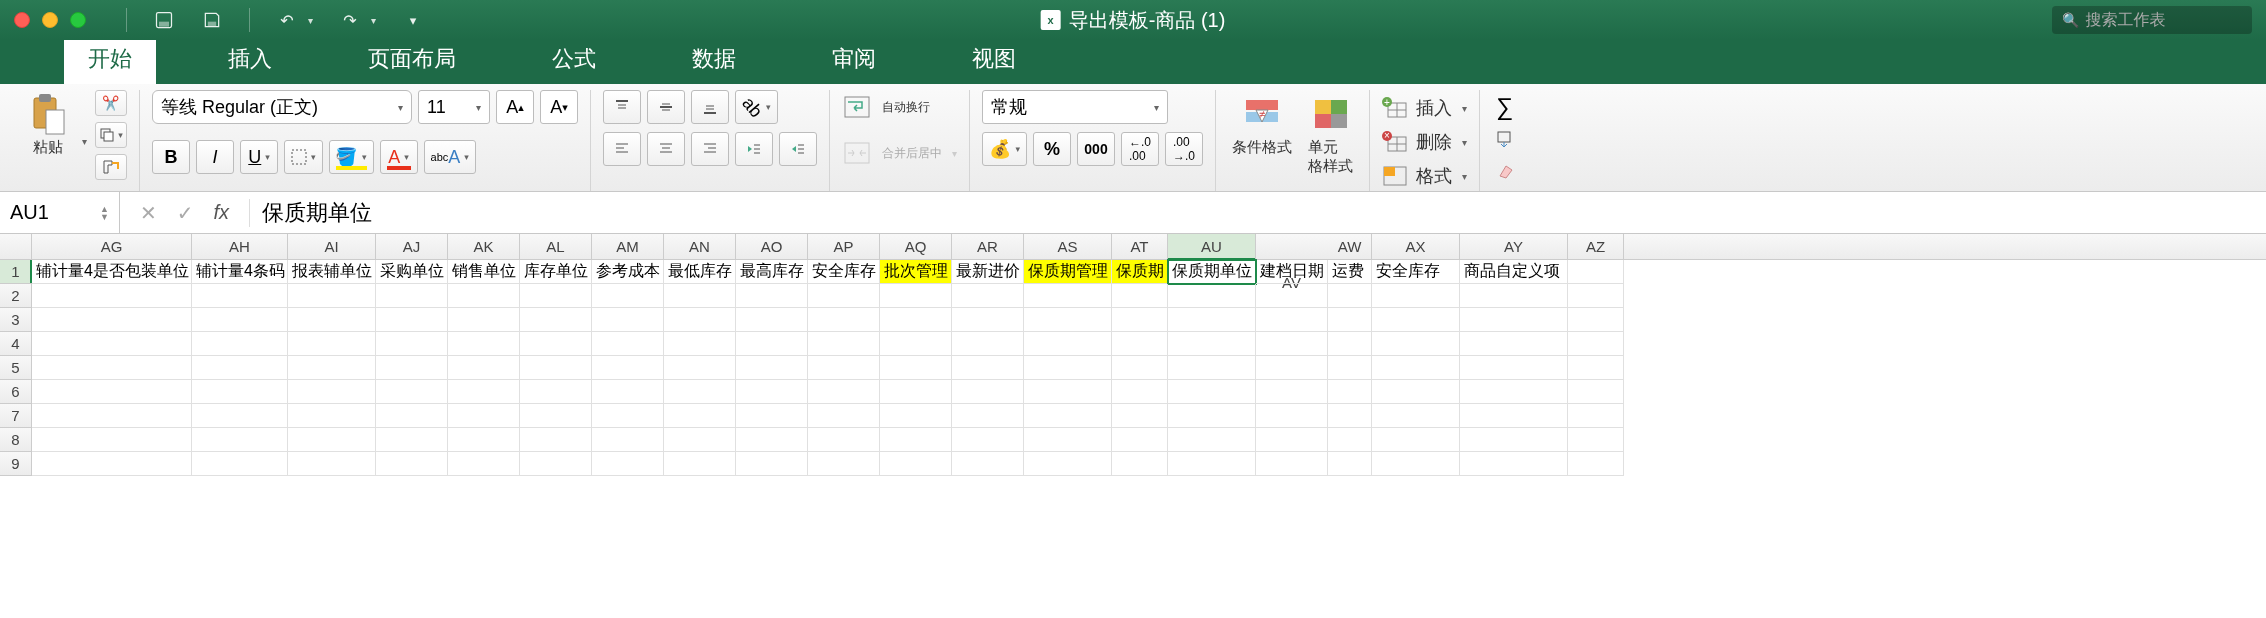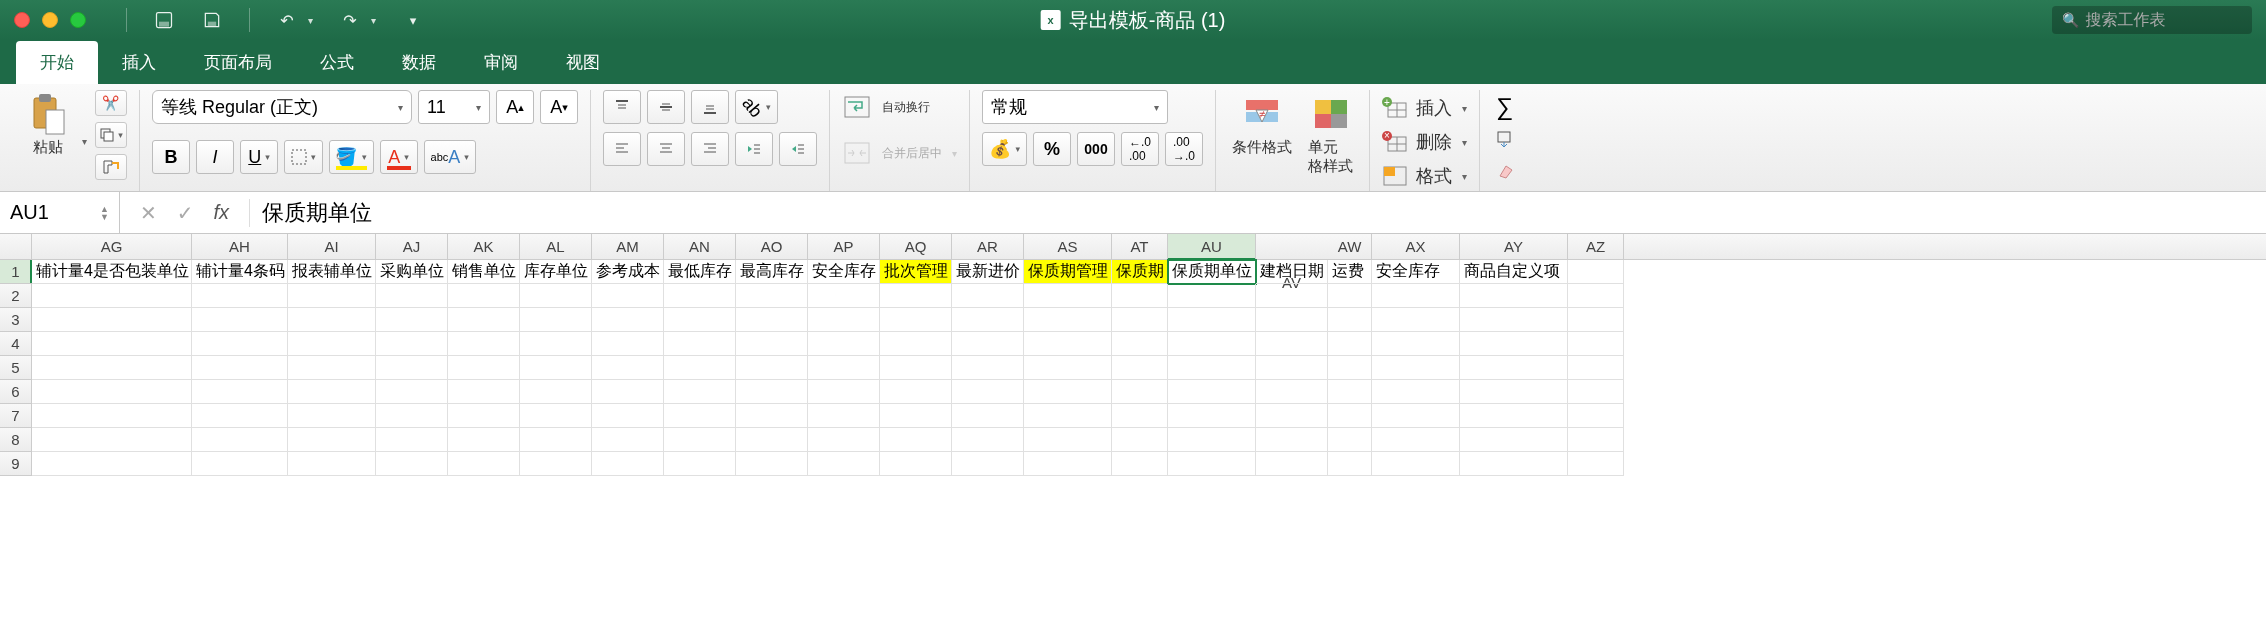--- a/index.html
+++ b/index.html
@@ -18,21 +18,21 @@
 .qat .caret { font-size: 10px; margin-left: -16px; opacity: .8; }
 .doc-title { position: absolute; left: 50%; transform: translateX(-50%); display: flex; align-items: center; gap: 8px; font-size: 20px; }
 .doc-title .xls-ic { width: 20px; height: 20px; background: #fff; border-radius: 2px; display: flex; align-items: center; justify-content: center; color: #1e6a47; font-size: 11px; font-weight: bold; }
 .search-box { margin-left: auto; margin-right: 14px; display: flex; align-items: center; background: rgba(0,0,0,.25); border-radius: 4px; padding: 4px 10px; width: 200px; height: 28px; }
 .search-box input { background: transparent; border: none; color: #ccc; font-size: 16px; outline: none; width: 100%; }
 .search-box input::placeholder { color: #aaa; }
 .search-box .mag { color: #ccc; margin-right: 6px; font-size: 14px; }
 
 
 .tabs { height: 44px; background: #1e6a47; display: flex; align-items: flex-end; padding-left: 16px; gap: 0; }
-.tab { padding: 10px 24px 10px; color: #fff; font-size: 17px; cursor: pointer; }
+.tab { padding: 10px 24px 10px; color: #fff; font-size: 22px; cursor: pointer; margin-left: 48px; }
 .tab.active { background: #fff; color: #1e6a47; font-weight: 500; border-radius: 4px 4px 0 0; }
 
 
 .ribbon { height: 108px; background: linear-gradient(#fafafa,#ececec); border-bottom: 1px solid #c8c8c8; display: flex; padding: 6px 10px 0; }
 .group { display: flex; flex-direction: column; padding: 0 12px; border-right: 1px solid #d4d4d4; }
 .group:last-child { border-right: none; }
 .group-body { display: flex; gap: 8px; flex: 1; align-items: flex-start; }
 
 .big-btn { display: flex; flex-direction: column; align-items: center; gap: 2px; cursor: pointer; padding: 2px 4px; }
 .big-btn .ic { width: 44px; height: 44px; display: flex; align-items: center; justify-content: center; }

